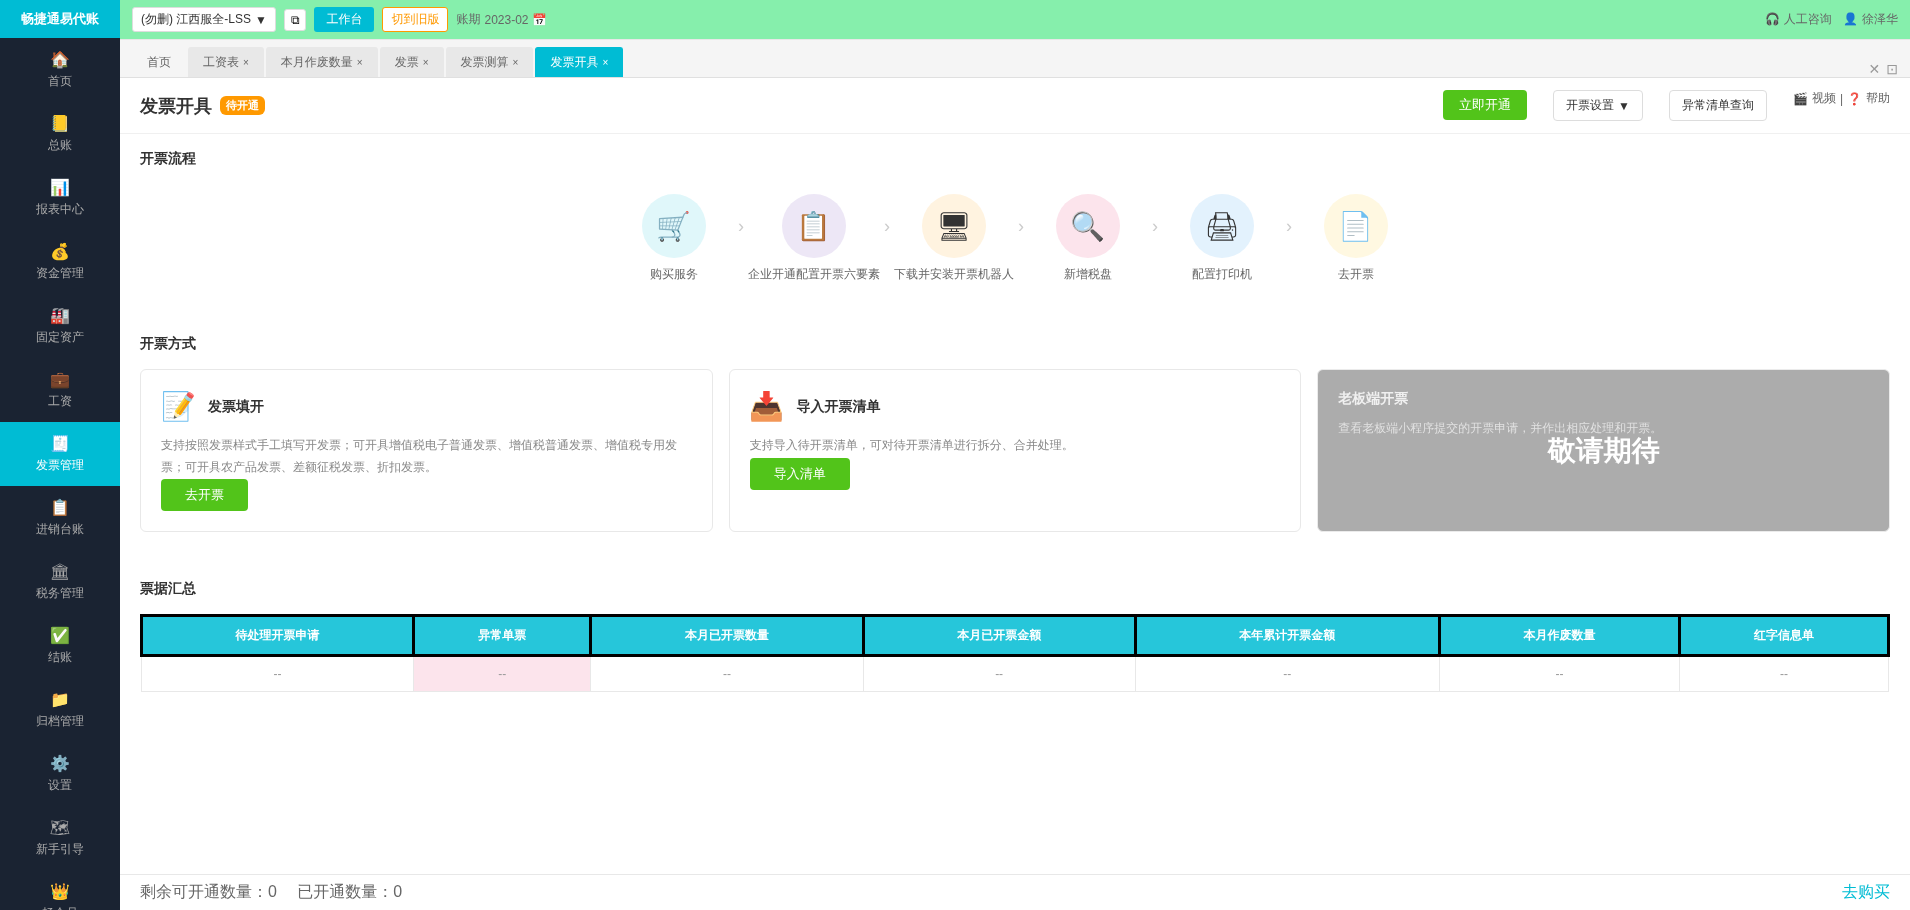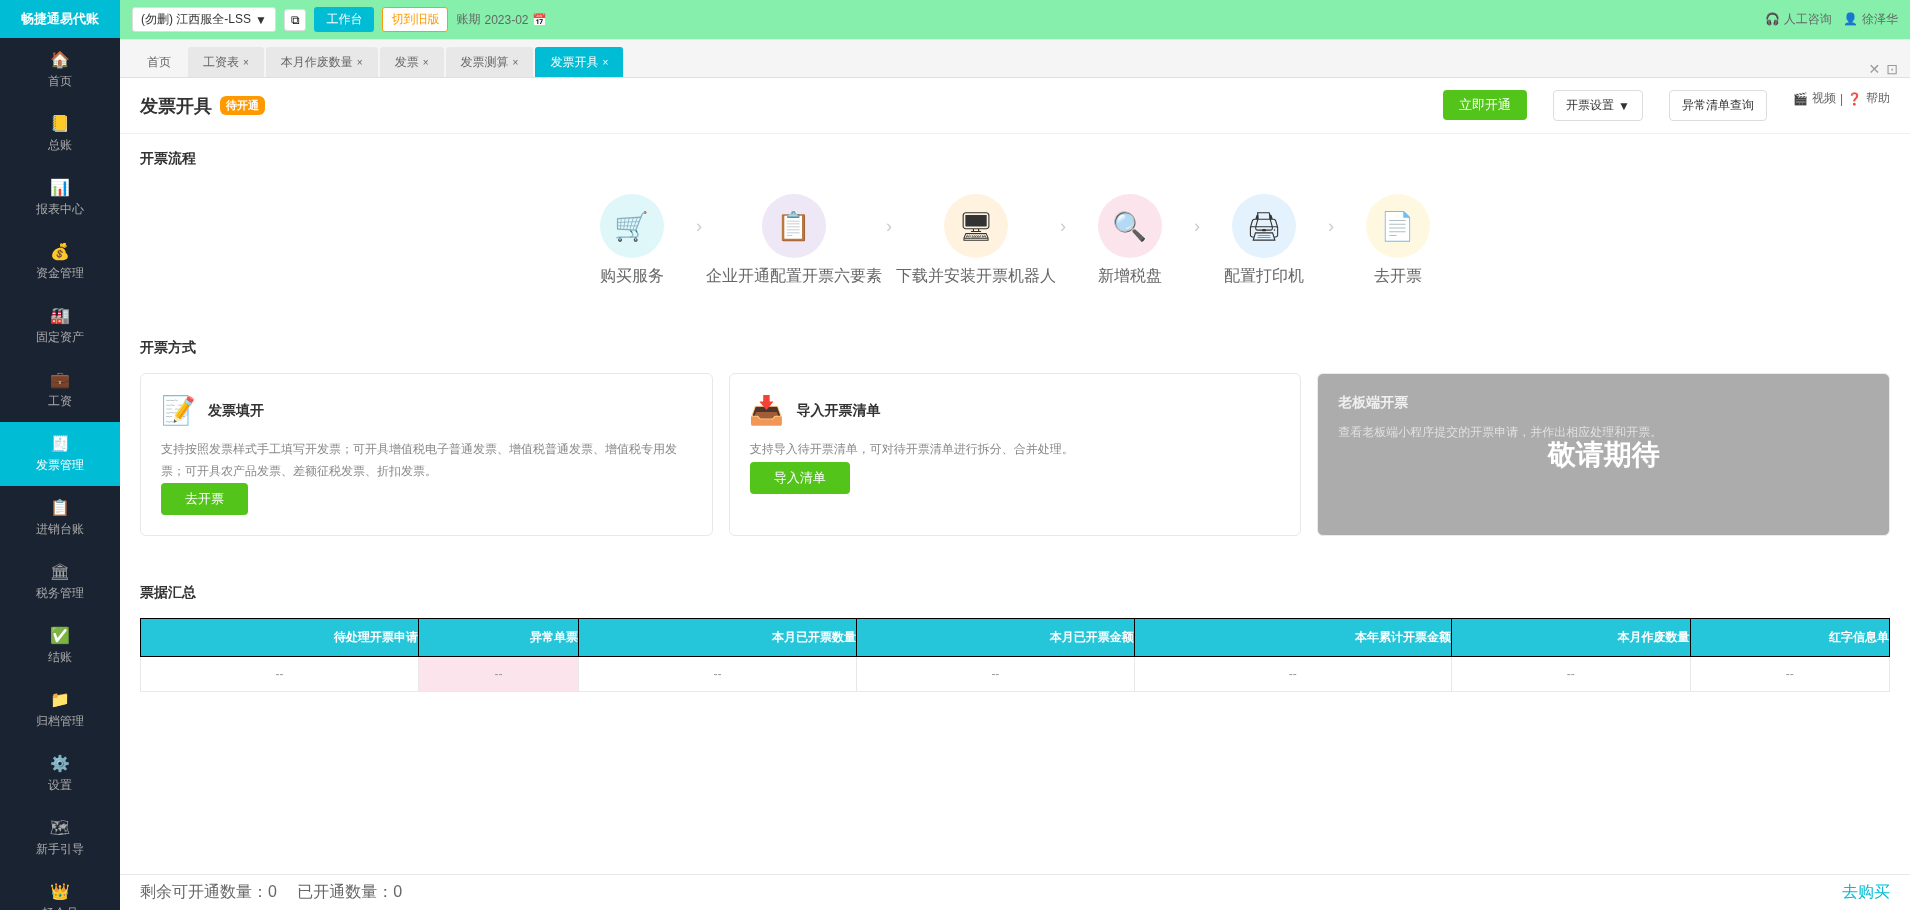--- a/index.html
+++ b/index.html
@@ -46,21 +46,21 @@
     .help-btns { display: flex; align-items: center; gap: 4px; font-size: 12px; color: #666; }
 
     
     .section { padding: 16px 20px; }
     .section-title { font-size: 14px; font-weight: bold; color: #333; margin-bottom: 16px; }
 
     
     .process-steps { display: flex; align-items: center; justify-content: center; gap: 0; padding: 10px 0 20px; }
     .step { display: flex; flex-direction: column; align-items: center; gap: 8px; min-width: 120px; }
     .step-circle { width: 64px; height: 64px; border-radius: 50%; display: flex; align-items: center; justify-content: center; font-size: 28px; }
-    .step-label { font-size: 16px; color: #666; text-align: center; }
+    .step-label { font-size: 12px; color: #666; text-align: center; }
     .step-arrow { color: #ccc; font-size: 18px; margin: 0 4px; align-self: flex-start; margin-top: 22px; }
 
     .step-teal { background: #e0f7fa; }
     .step-purple { background: #ede7f6; }
     .step-orange { background: #fff3e0; }
     .step-pink { background: #fce4ec; }
     .step-blue { background: #e3f2fd; }
     .step-amber { background: #fff8e1; }
 
     
@@ -71,21 +71,21 @@
     .method-icon { font-size: 28px; color: #00bcd4; }
     .method-title { font-size: 14px; font-weight: bold; color: #333; }
     .method-desc { font-size: 12px; color: #888; line-height: 1.8; margin-bottom: 1px; }
     .method-btn { background: #52c41a; color: #fff; border: none; border-radius: 4px; padding: 7px 24px; font-size: 13px; cursor: pointer; }
     .coming-soon { position: absolute; top: 0; left: 0; right: 0; bottom: 0; display: flex; align-items: center; justify-content: center; font-size: 28px; font-weight: bold; color: #fff; border-radius: 6px; }
     .disabled-title { color: #eee; }
     .disabled-desc { color: #ddd; font-size: 12px; }
 
     
     .summary-table { width: 100%; border-collapse: collapse; }
-    .summary-table th { background: #26c6da; color: #fff; padding: 10px 0; font-size: 12px; text-align: right; border: 1px solid #000000; }
+    .summary-table th { background: #26c6da; color: #fff; padding: 10px 8px; font-size: 12px; text-align: center; border: 3px solid #000000; }
     .summary-table td { padding: 10px 8px; font-size: 12px; text-align: center; border: 1px solid #e8e8e8; background: #fff; color: #999; }
     .summary-table td.highlight { background: #fce4ec; color: #999; }
 
     
     .bottom-bar { height: 36px; background: #fff; border-top: 1px solid #e8e8e8; display: flex; align-items: center; padding: 0 20px; gap: 20px; font-size: 16px; color: #666; justify-content: space-between; }
     .bottom-link { color: #00bcd4; cursor: pointer; }
   </style>
 </head>
 <body>
 

